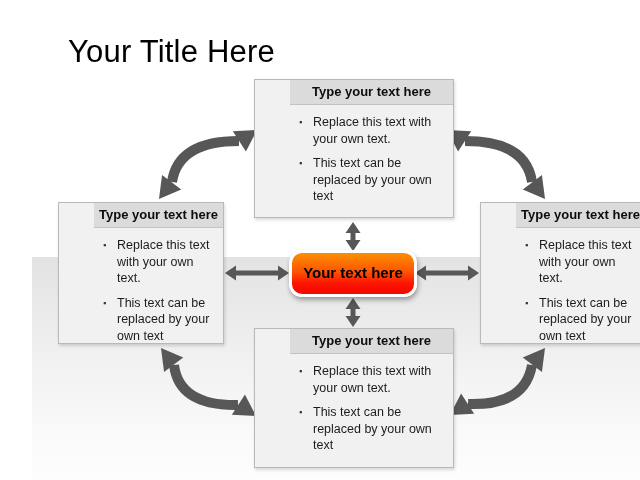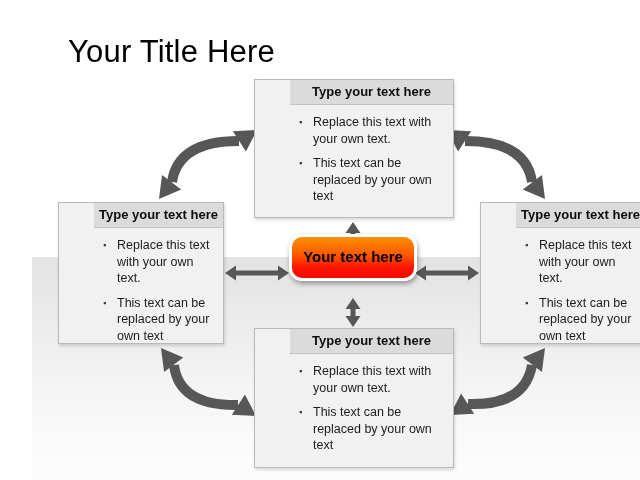--- a/index.html
+++ b/index.html
@@ -30,21 +30,21 @@
   }
   .tbox-header {
     height:24px; line-height:24px; text-align:center; background:#dbdbdb;
     border-bottom:1px solid #c3c3c3; font-weight:bold; font-size:13px; color:#0d0d0d;
   }
   .tbox-body { padding:9px 8px 0 9px; }
   .bullet { display:flex; margin-bottom:8px; font-size:12.5px; line-height:1.32; color:#1c1c1c; }
   .bsq { flex:0 0 14px; font-size:9px; line-height:16px; color:#333; }
   
   #center-btn {
-    position:absolute; z-index:4; left:257px; top:234px; width:128px; height:47px;
+    position:absolute; z-index:4; left:257px; top:250px; width:128px; height:47px;
     box-sizing:border-box; border:3px solid #ffffff; border-radius:13px;
     background:linear-gradient(180deg,#fb9000 0%,#ff5500 45%,#fb1400 75%,#f40800 100%);
     box-shadow:1px 3px 5px rgba(0,0,0,0.35);
     text-align:center; line-height:40px; font-size:15px; font-weight:bold; color:#000;
   }
 </style>
 </head>
 <body>
 
 <div id="stage">

